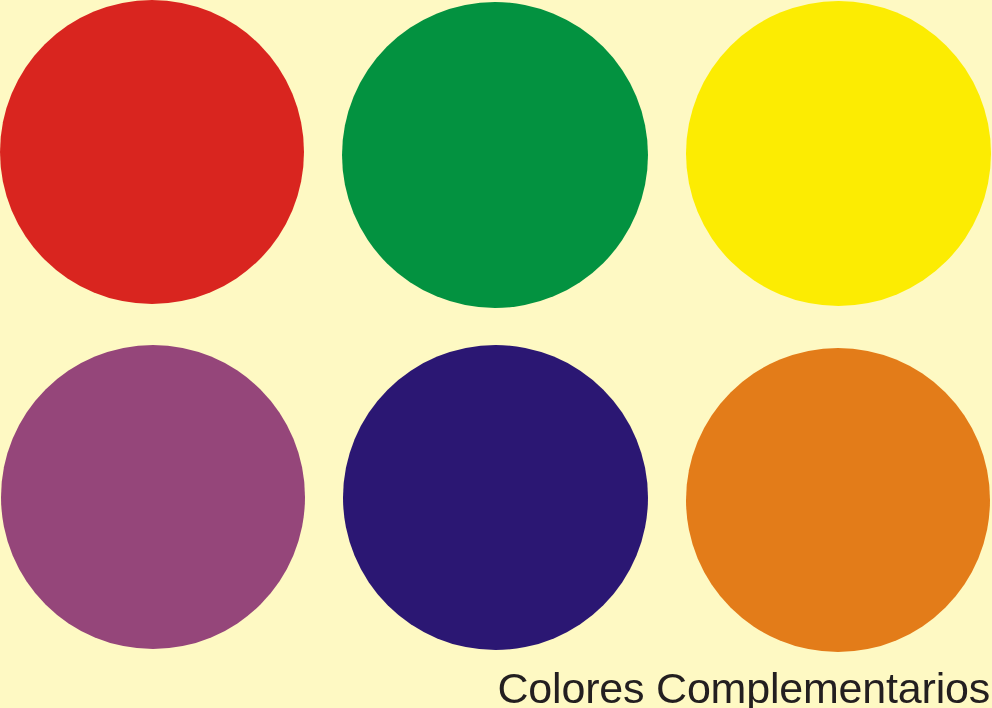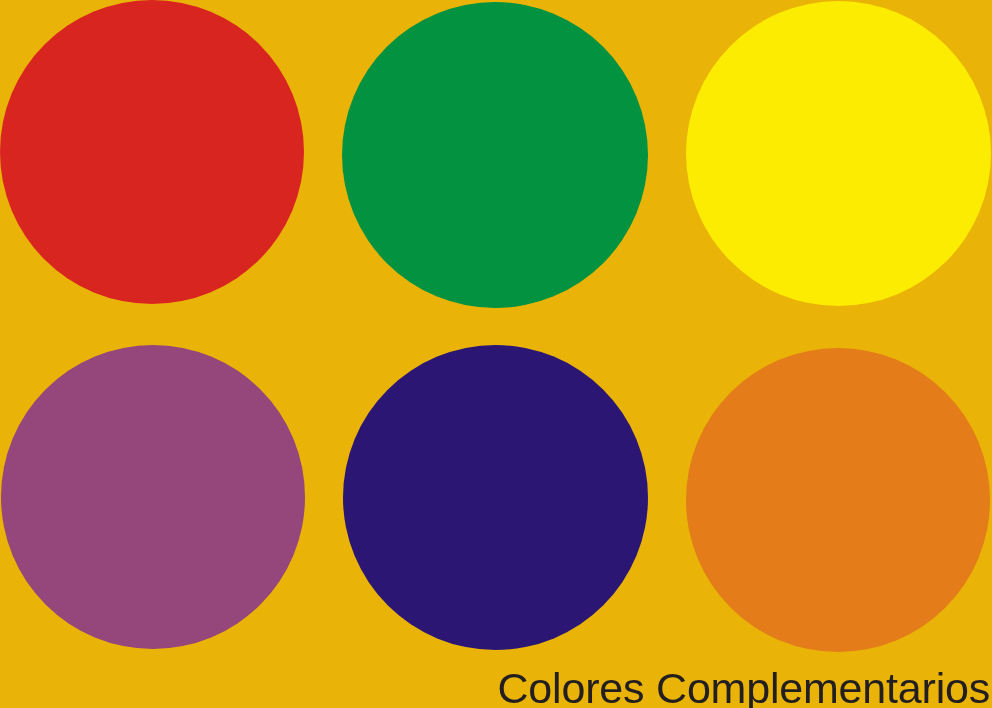--- a/index.html
+++ b/index.html
@@ -47,21 +47,21 @@
     line-height: 1;
     letter-spacing: -0.2px;
     color: #231f20;
     white-space: nowrap;
     font-weight: 400;
   }
 </style>
 </head>
 <body>
 
-<div id="color-wheel-figure" style="background: #eab308;">
+<div id="color-wheel-figure" style="background: #fef9c3;">
 
   <div class="swatch swatch--red" aria-label="rojo" style="background: rgb(217, 37, 31);"></div>
 
   <div class="swatch swatch--green" aria-label="verde" style="background: rgb(3, 146, 64);"></div>
 
   <div class="swatch swatch--yellow" aria-label="amarillo" style="background: rgb(252, 236, 2);"></div>
 
   <div class="swatch swatch--mauve" aria-label="magenta" style="background: rgb(149, 70, 122);"></div>
 
   <div class="swatch swatch--indigo" aria-label="indigo" style="background: rgb(43, 23, 115);"></div>

